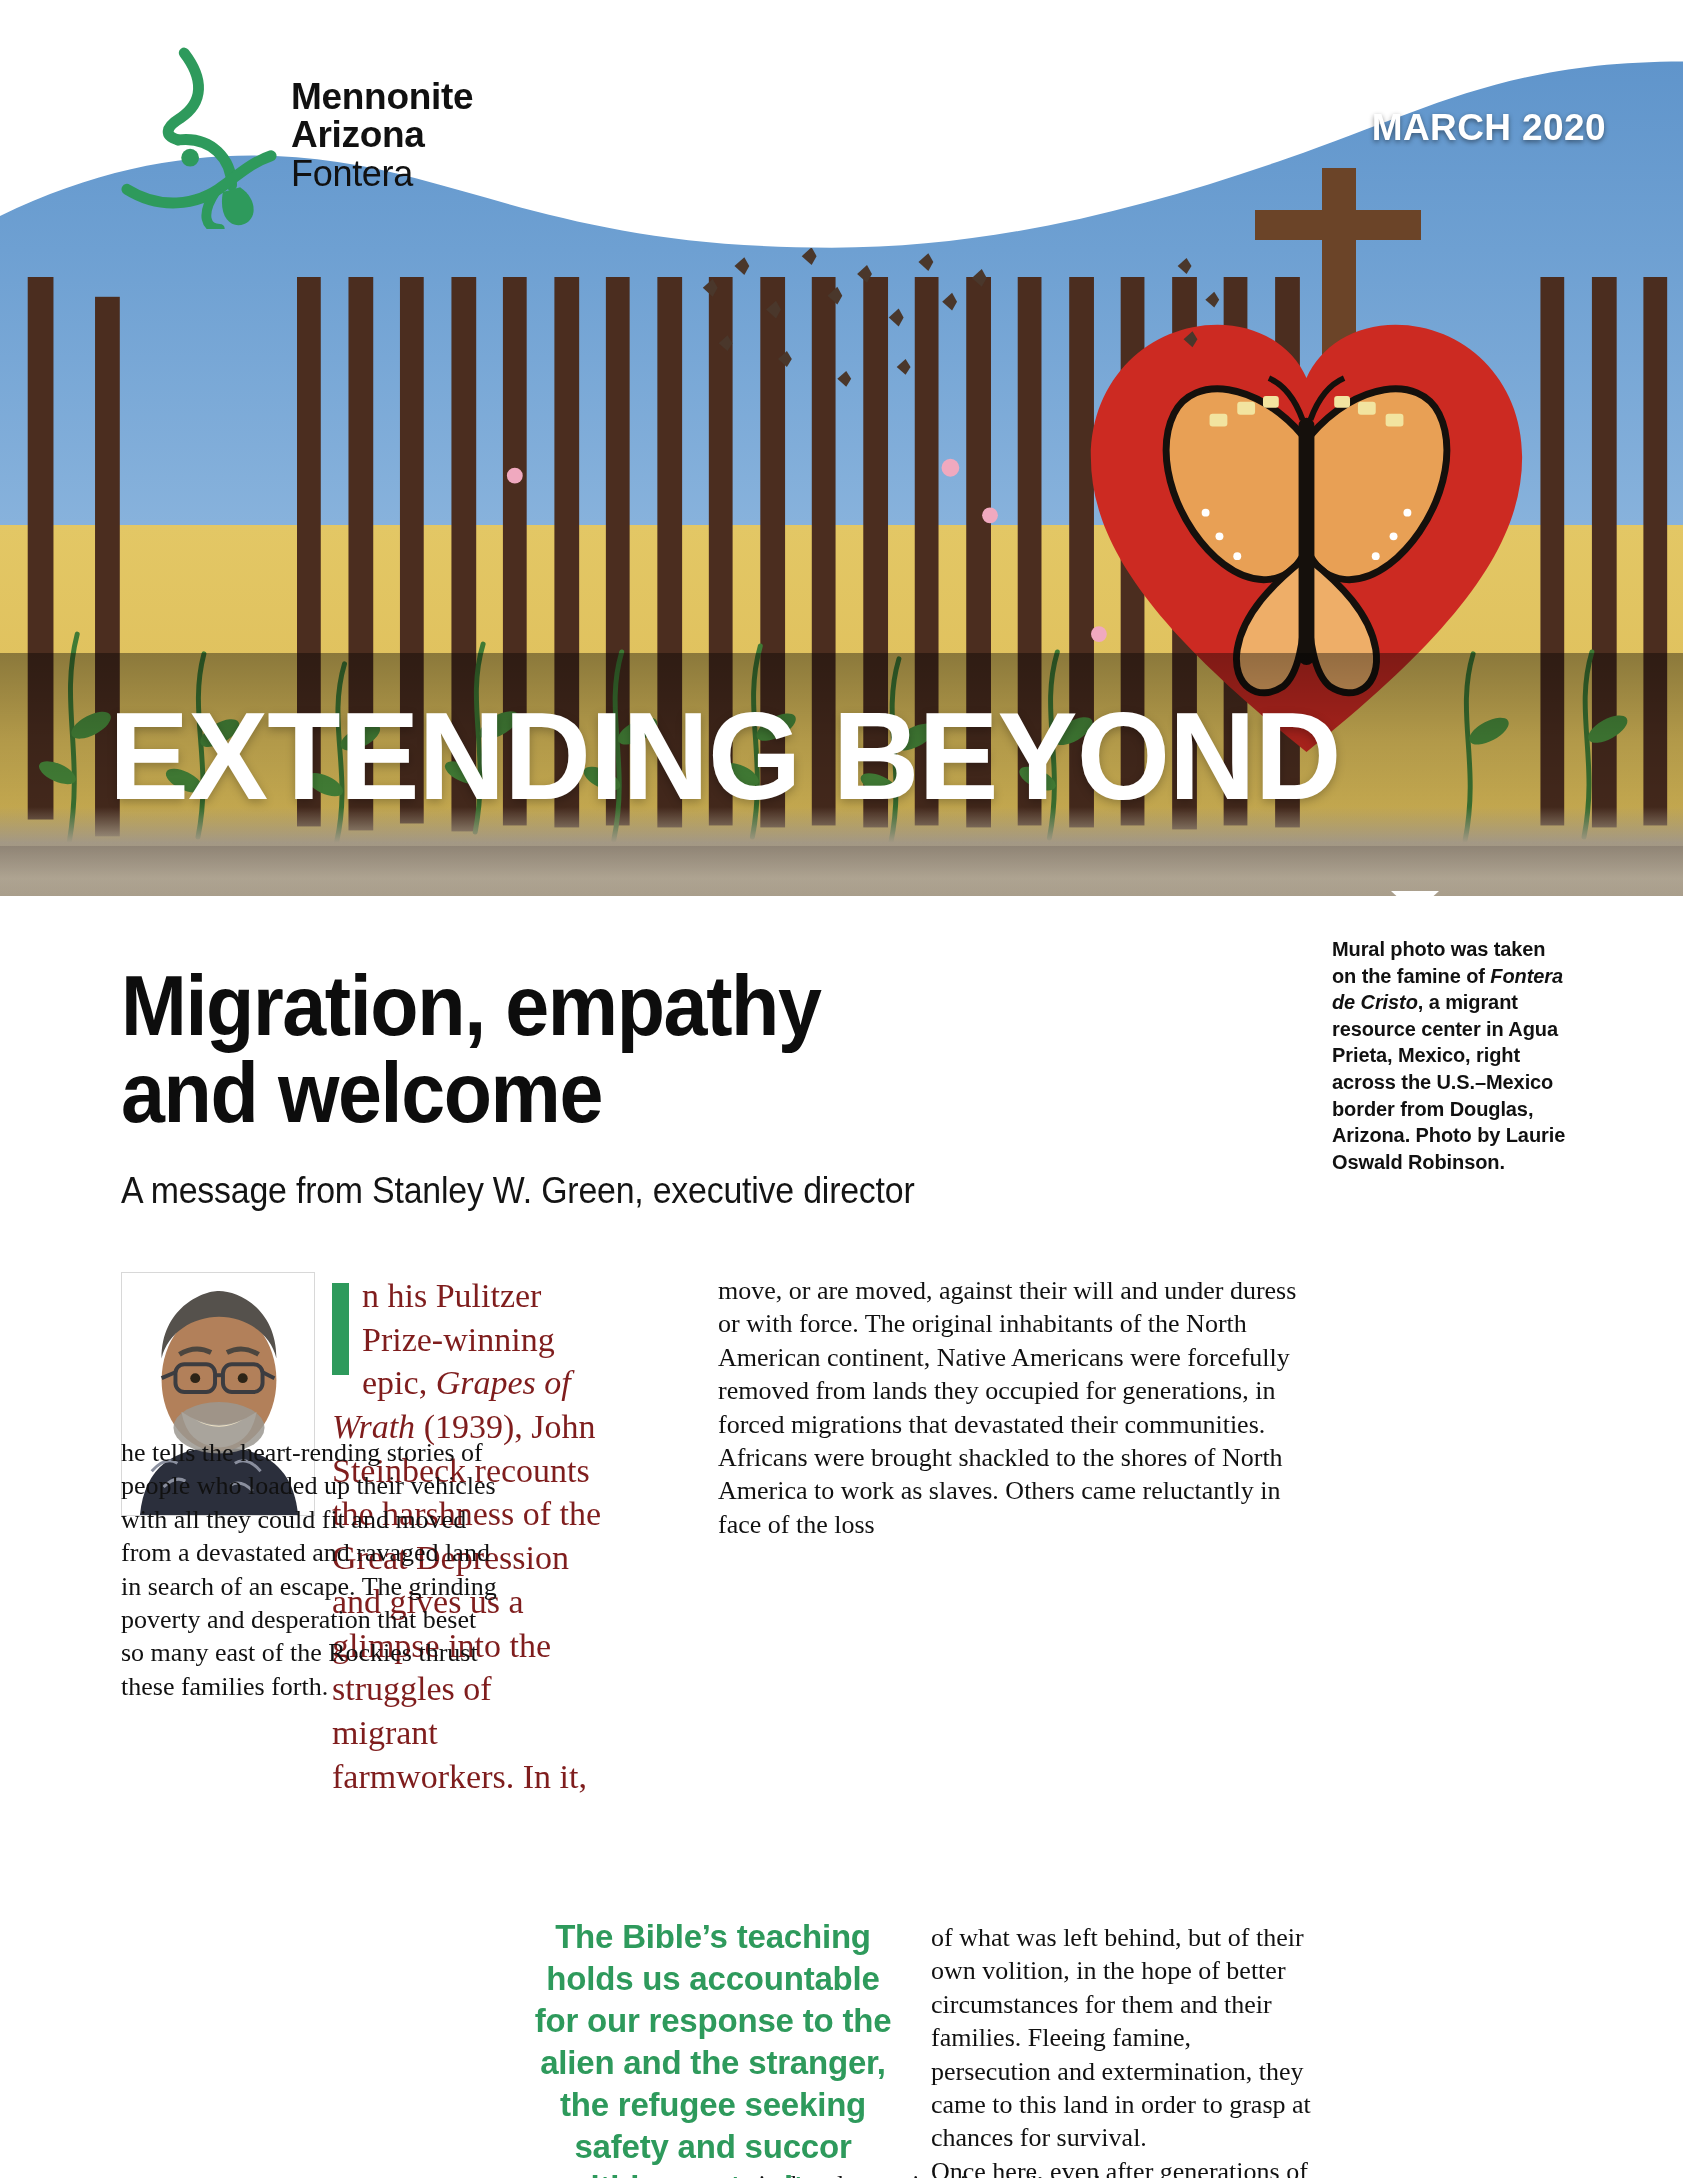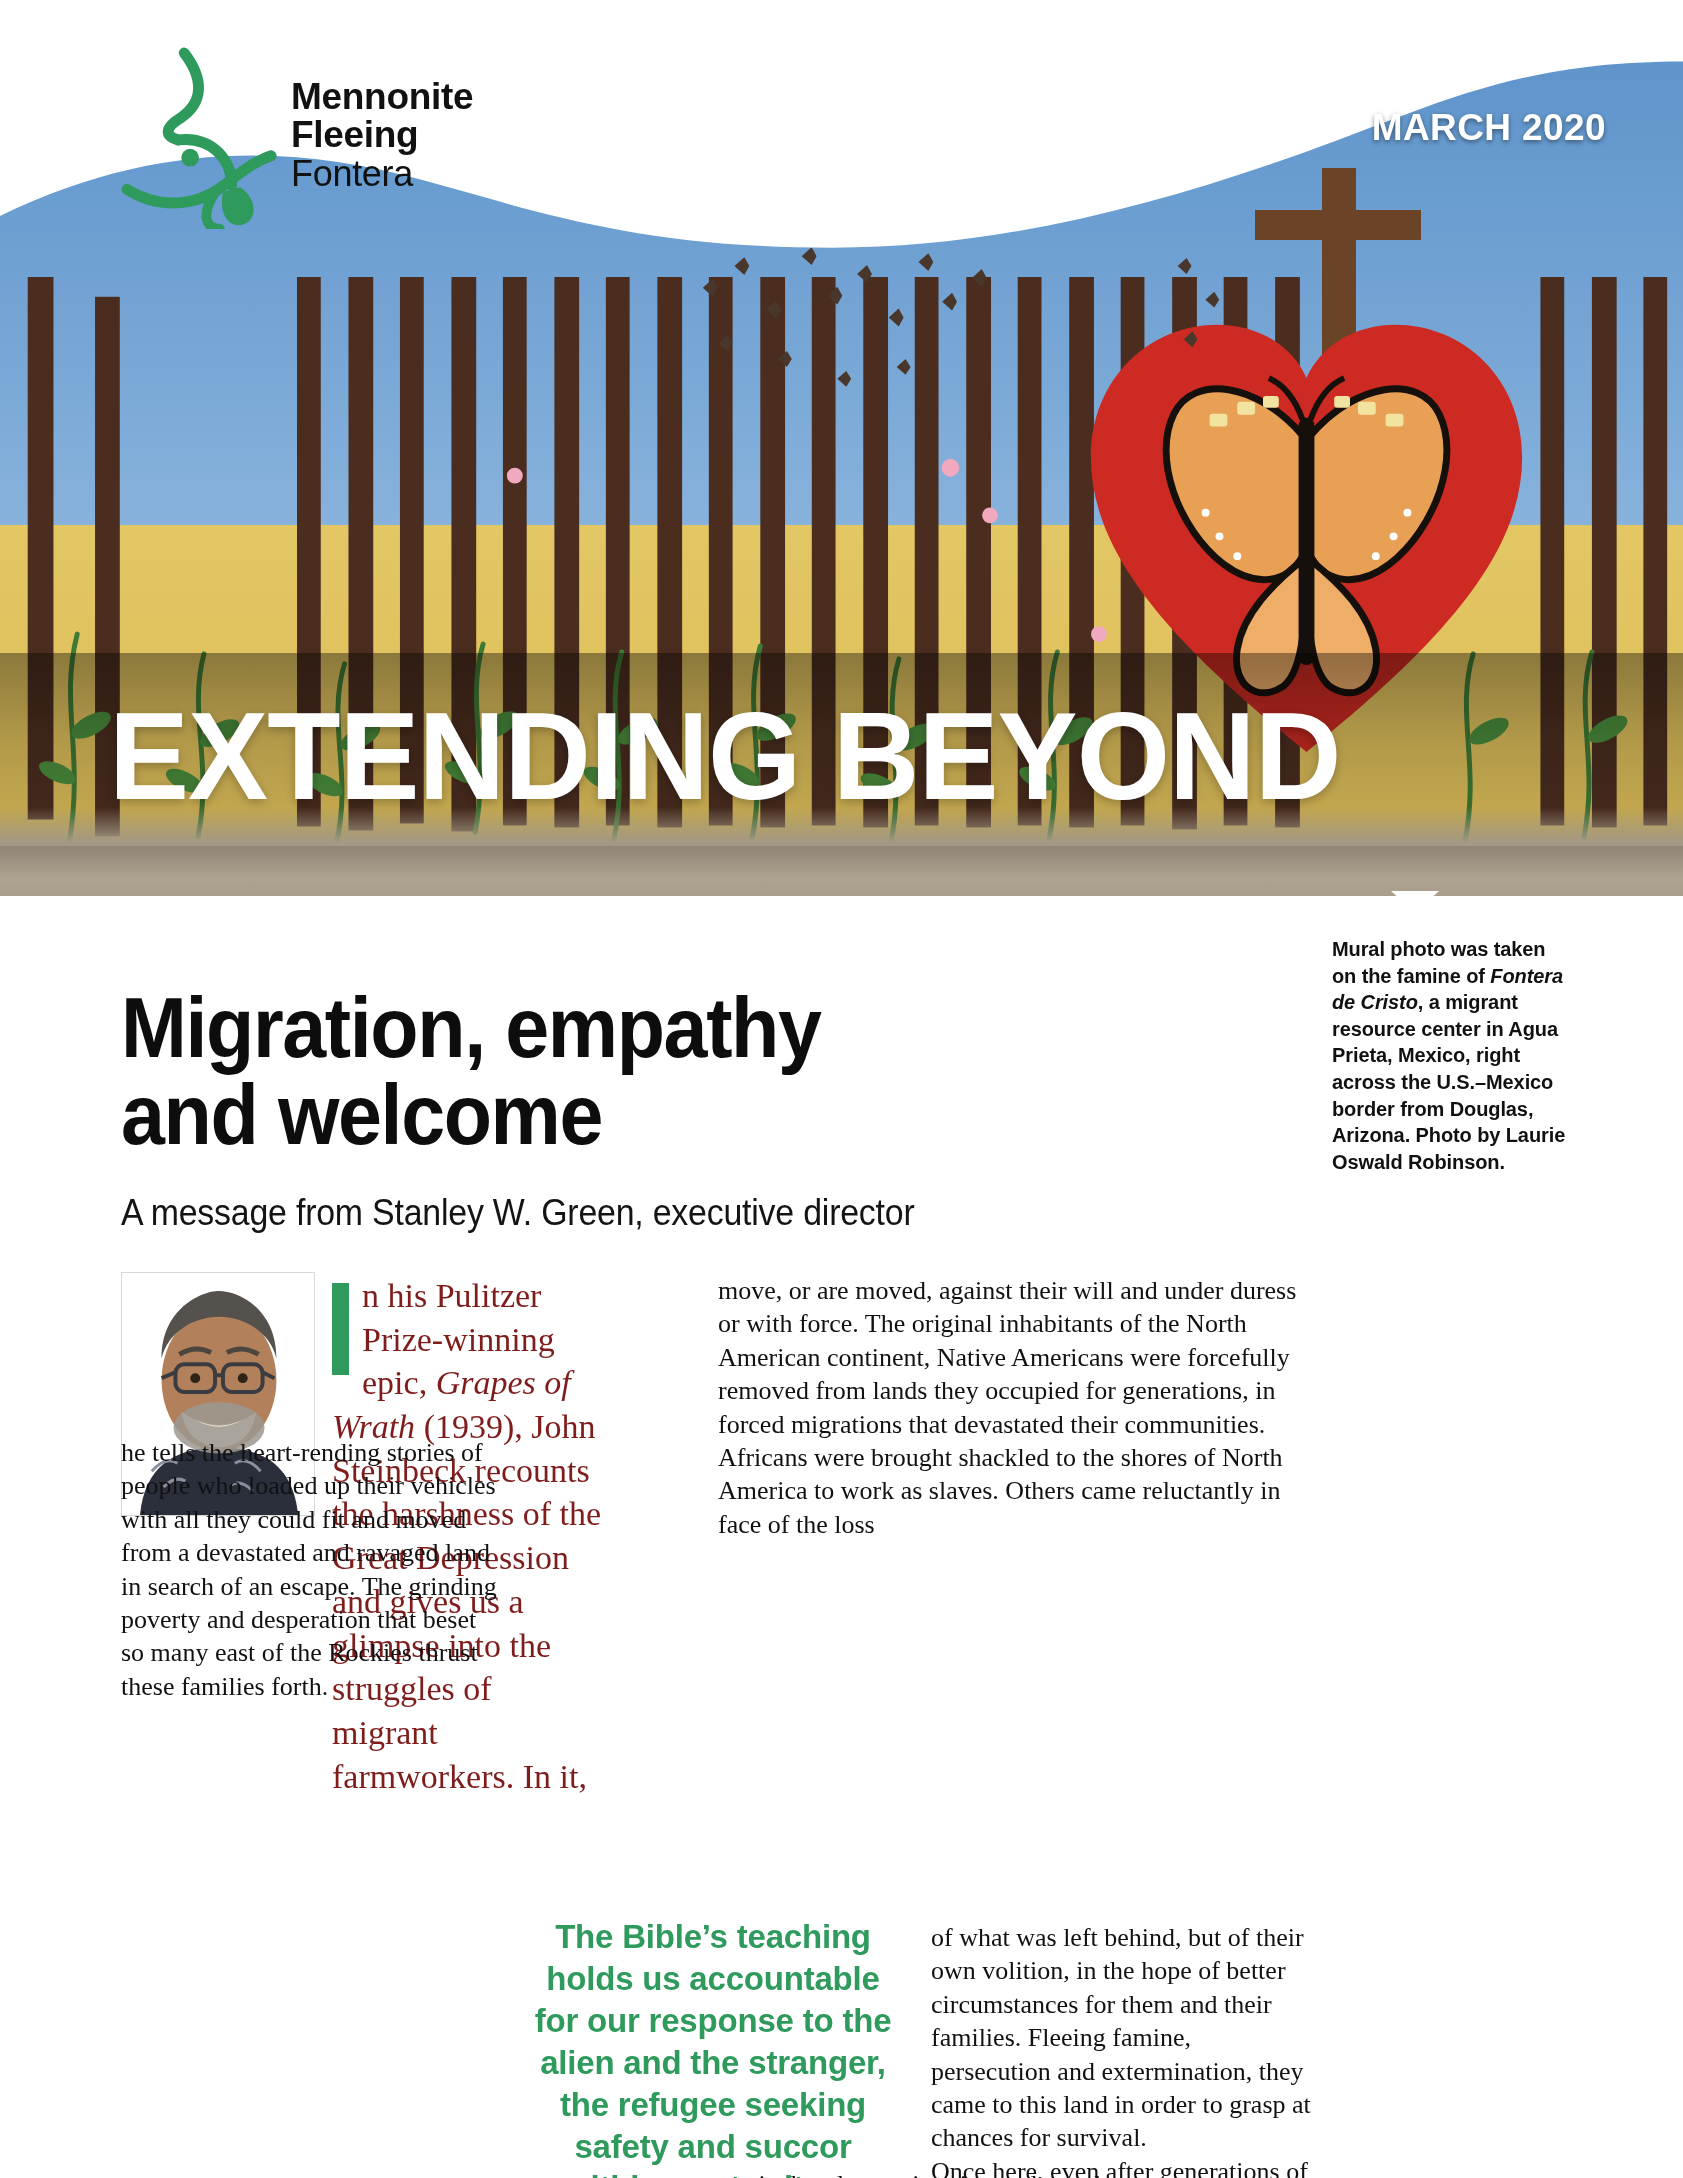--- a/index.html
+++ b/index.html
@@ -148,21 +148,21 @@
     border-right: 24px solid transparent;
     border-top: 22px solid #ffffff;
     z-index: 46;
   }
 
   
   .body-area { position: absolute; left: 0; top: 896px; width: 1683px; height: 1282px; background: #fff; }
 
   .article-head {
     position: absolute;
-    left: 121px; top: 89px;
+    left: 121px; top: 67px;
     width: 950px;
   }
   .article-title {
     font-family: "Liberation Sans Narrow", "Liberation Sans", sans-serif;
     font-size: 85px;
     font-weight: bold;
     line-height: 1.02;
     color: #0d0d0d;
     letter-spacing: -1.5px;
     transform: scaleX(0.93);
@@ -425,21 +425,21 @@
             <path d="M58,100 C92,96 112,120 112,146"></path>
             <path d="M6,150 C38,170 76,168 104,146 C120,134 134,122 152,116"></path>
           </g>
           <circle cx="70" cy="118" r="9" fill="#2e9a5c"></circle>
           <path d="M110,148 C96,170 104,186 118,186 C132,186 140,168 128,150 Z" fill="#2e9a5c" transform="rotate(-22 119 168)"></path>
           <path d="M96,152 C80,176 86,190 100,190" stroke="#2e9a5c" stroke-width="10" fill="none" stroke-linecap="round"></path>
         </svg>
       </div>
       <div class="logo-text">
         <div class="logo-l1">Mennonite</div>
-        <div class="logo-l2">Fleeing</div>
+        <div class="logo-l2">Arizona</div>
         <div class="logo-l3">Fontera</div>
       </div>
     </div>
 
     <div class="issue-date">MARCH 2020</div>
 
     <div class="banner-title">EXTENDING BEYOND</div>
   </div>
 
   <div class="notch"></div>

